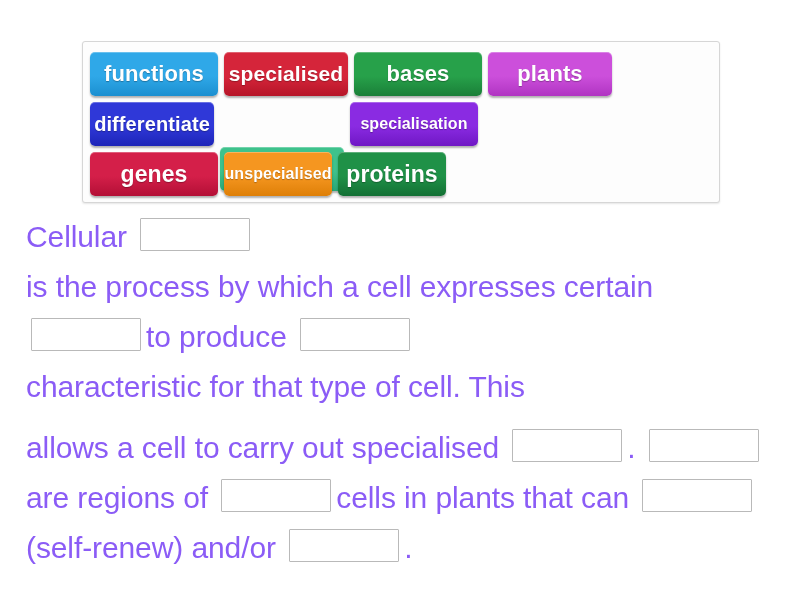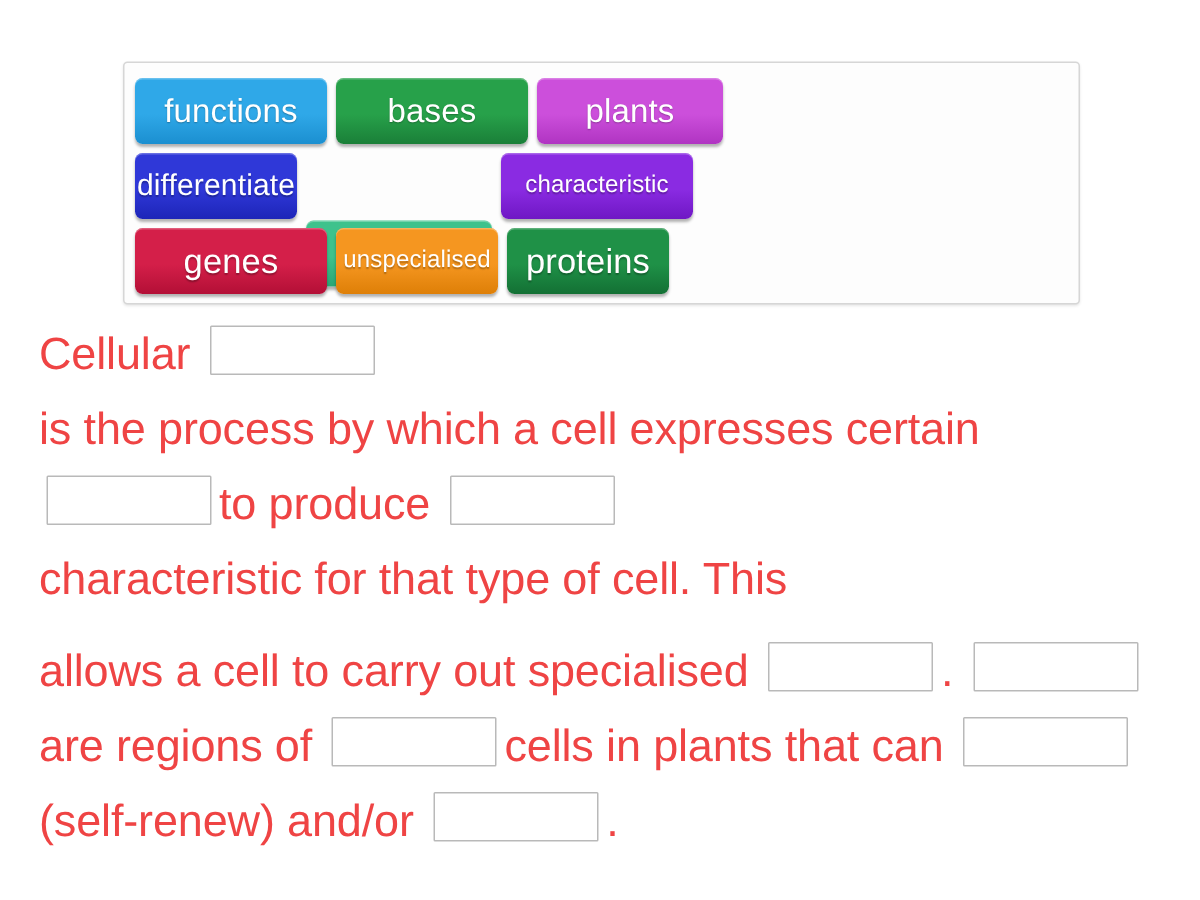--- a/index.html
+++ b/index.html
@@ -38,39 +38,39 @@
   }
   .tile {
     height: 44px;
     box-sizing: border-box;
     margin-right: 6px;
     border-radius: 5px;
     display: flex;
     align-items: center;
     justify-content: center;
     color: #ffffff;
-    font-weight: normal;
+    font-weight: bold;
     letter-spacing: 0.1px;
     text-shadow: 0 1px 1px rgba(0,0,0,0.28);
     box-shadow: 0 2px 2px rgba(0,0,0,0.30), inset 0 1px 0 rgba(255,255,255,0.28);
     cursor: pointer;
     user-select: none;
     white-space: nowrap;
     padding: 0 6px;
   }
 
   
   #sentence {
     position: absolute;
     left: 26px;
     top: 212px;
     width: 750px;
     font-size: 30px;
     line-height: 50px;
-    color: #ef4444;
+    color: #8b5cf6;
     font-family: "Liberation Sans", sans-serif;
     letter-spacing: -0.1px;
   }
   #sentence .w {
     white-space: pre;
   }
   .blank {
     display: inline-block;
     width: 110px;
     height: 33px;
@@ -86,27 +86,28 @@
     display: block;
     height: 11px;
   }
 </style>
 </head>
 <body>
 
 <div id="word-bank">
     <div class="tile-row">
       <div class="tile" style="width: 128px; font-size: 22px; background: linear-gradient(rgb(47, 168, 232) 0%, rgb(47, 168, 232) 55%, rgb(27, 143, 208) 100%);">functions</div>
+      <div class="tile" style="width: 124px; font-size: 21px; background: linear-gradient(rgb(213, 37, 58) 0%, rgb(213, 37, 58) 55%, rgb(182, 21, 40) 100%);">specialised</div>
       <div class="tile" style="width: 128px; font-size: 22px; background: linear-gradient(rgb(39, 161, 74) 0%, rgb(39, 161, 74) 55%, rgb(26, 127, 56) 100%); text-align: right;">bases</div>
       <div class="tile" style="width: 124px; font-size: 22px; background: linear-gradient(rgb(204, 79, 219) 0%, rgb(204, 79, 219) 55%, rgb(176, 52, 194) 100%);">plants</div>
     </div>
     <div class="tile-row">
-      <div class="tile" style="width: 108px; font-size: 20px; background: linear-gradient(rgb(47, 56, 216) 0%, rgb(47, 56, 216) 55%, rgb(29, 37, 184) 100%);">differentiate</div>
+      <div class="tile" style="width: 124px; font-size: 20px; background: linear-gradient(rgb(47, 56, 216) 0%, rgb(47, 56, 216) 55%, rgb(29, 37, 184) 100%);">differentiate</div>
       <div class="tile" style="width: 124px; font-size: 23px; background: linear-gradient(rgb(62, 194, 140) 0%, rgb(62, 194, 140) 55%, rgb(42, 166, 117) 100%); margin-top: 45px;">DNA</div>
-      <div class="tile" style="width: 128px; font-size: 16px; background: linear-gradient(rgb(138, 43, 226) 0%, rgb(138, 43, 226) 55%, rgb(111, 23, 196) 100%);">characteristic</div>
+      <div class="tile" style="width: 128px; font-size: 16px; background: linear-gradient(rgb(138, 43, 226) 0%, rgb(138, 43, 226) 55%, rgb(111, 23, 196) 100%);">specialisation</div>
     </div>
     <div class="tile-row">
       <div class="tile" style="width: 128px; font-size: 23px; background: linear-gradient(rgb(212, 31, 73) 0%, rgb(212, 31, 73) 55%, rgb(179, 15, 54) 100%); text-align: center;">genes</div>
       <div class="tile" style="width: 108px; font-size: 16px; background: linear-gradient(rgb(245, 150, 32) 0%, rgb(245, 150, 32) 55%, rgb(222, 127, 7) 100%);">unspecialised</div>
       <div class="tile" style="width: 108px; font-size: 23px; background: linear-gradient(rgb(31, 145, 71) 0%, rgb(31, 145, 71) 55%, rgb(19, 112, 52) 100%);">proteins</div>
     </div>
   </div>
 
 <div id="sentence"><span class="w">Cellular</span> <span class="blank"></span><span class="w">is the process by which a cell expresses certain</span> <span class="blank"></span><span class="w">to produce</span> <span class="blank"></span><span class="w">characteristic for that type of cell. This</span> <span class="br-gap"></span><span class="w">allows a cell to carry out specialised</span> <span class="blank"></span><span class="w">.</span> <span class="blank"></span><span class="w">are regions of</span> <span class="blank"></span><span class="w">cells in plants that can</span> <span class="blank"></span><span class="w">(self-renew) and/or</span> <span class="blank"></span><span class="w">.</span> </div>
 

